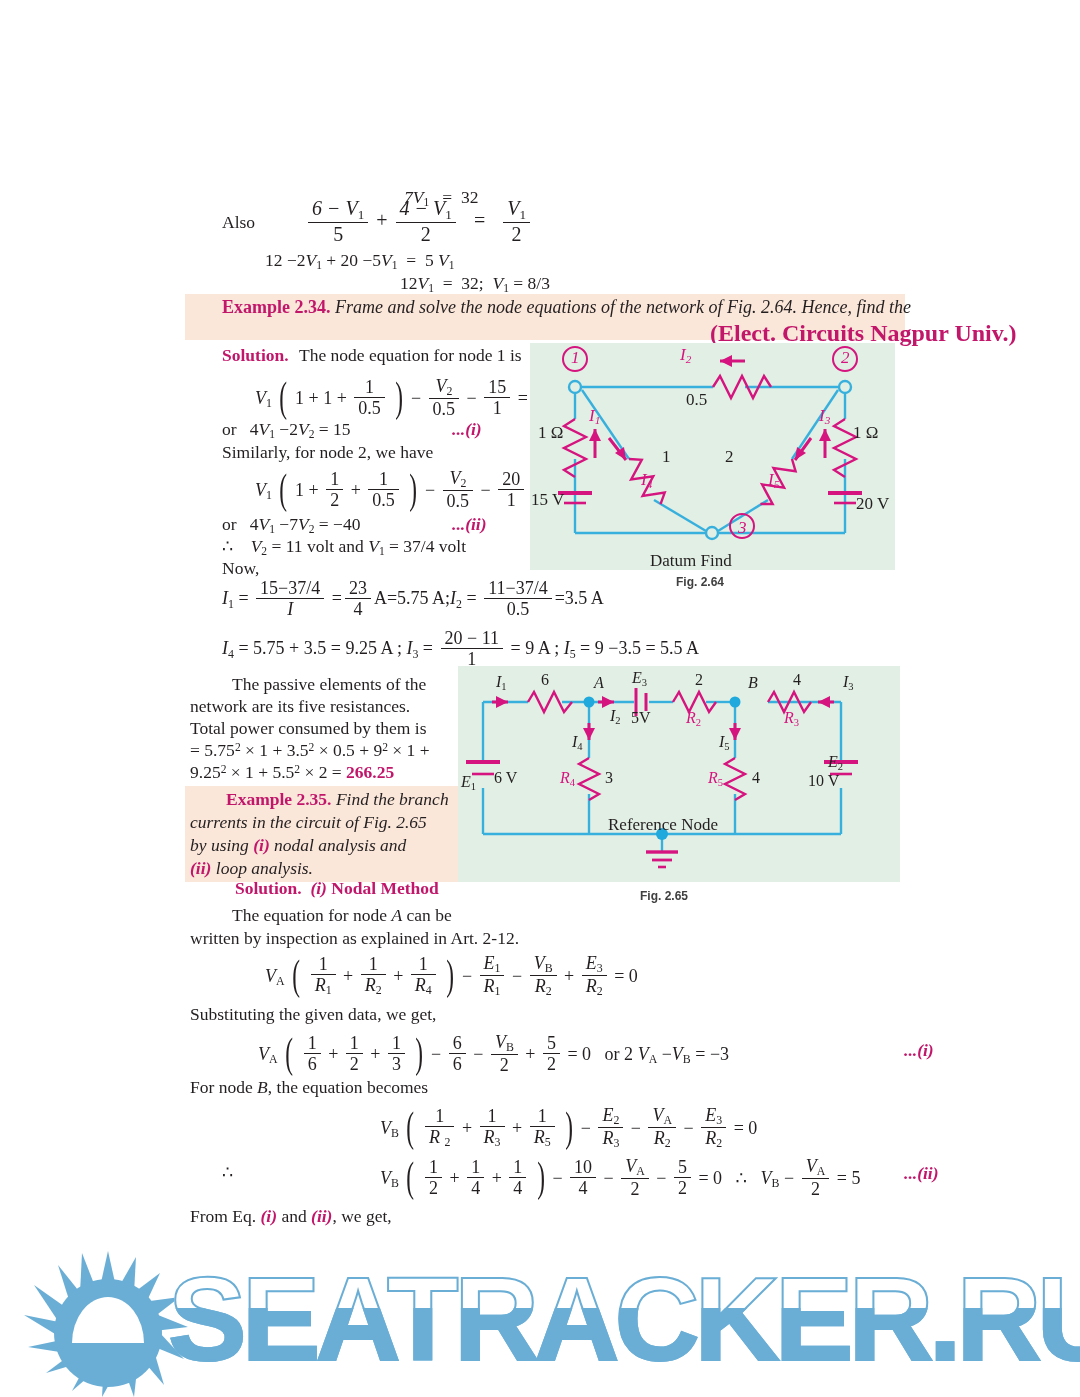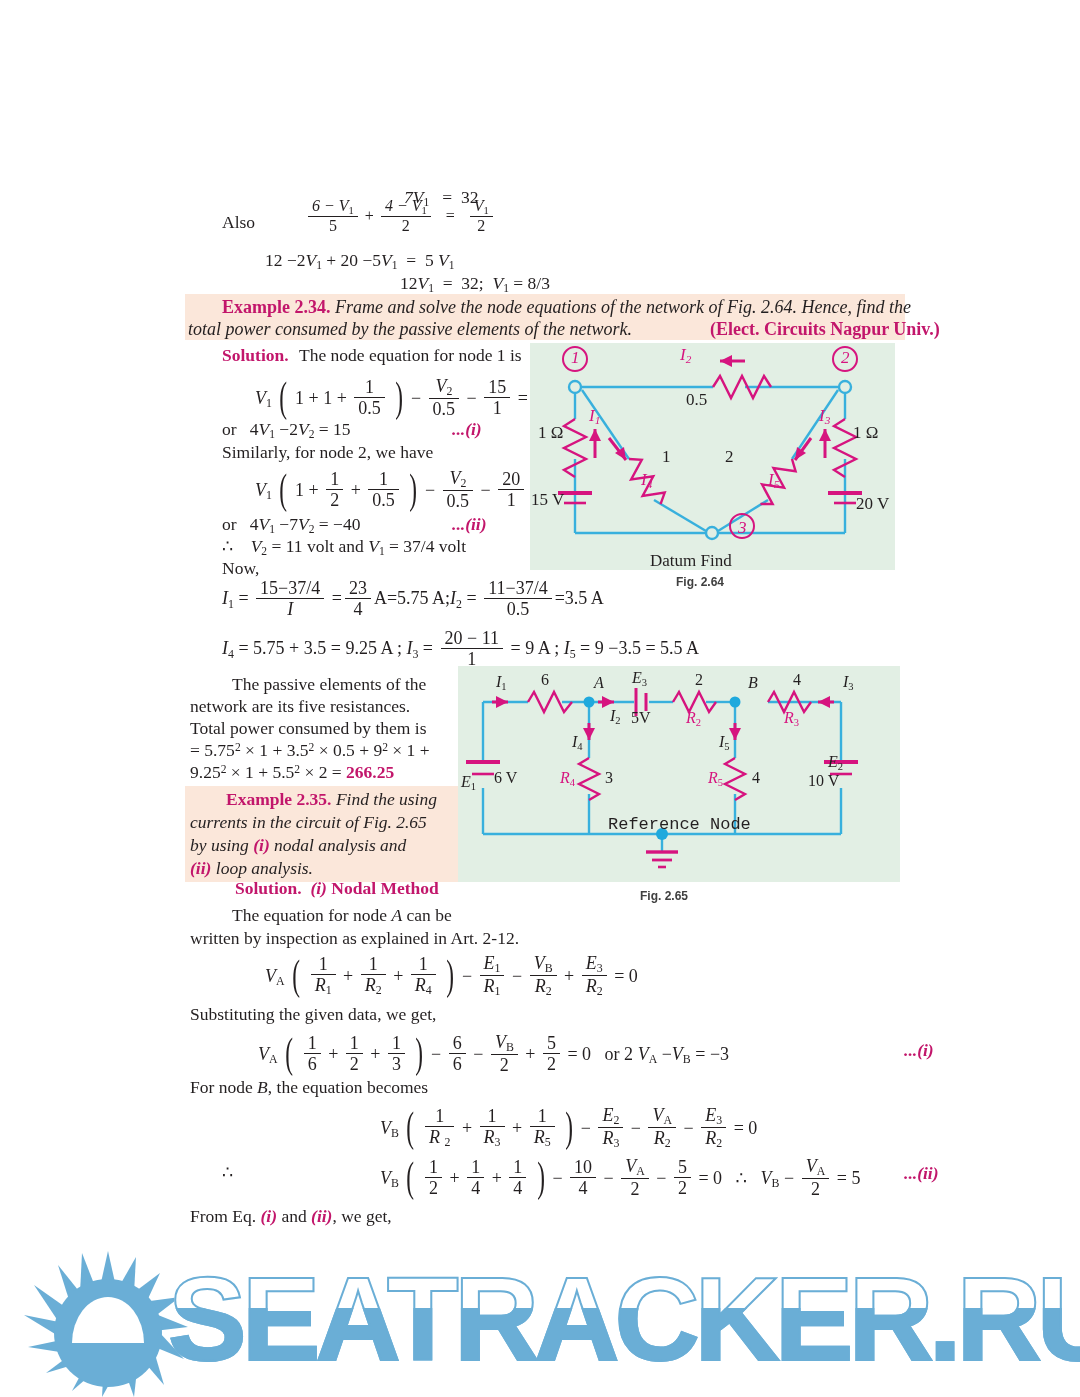--- a/index.html
+++ b/index.html
@@ -61,45 +61,42 @@
 <div class="page">
 
 
   <div class="t ser" style="left:404px;top:178px;margin-top:9px;">
     <span class="it">7V</span><sub>1</sub>
     &nbsp;&nbsp;<span>=</span>&nbsp;&nbsp;<span>32</span>
   </div>
 
   <div class="t ser" style="left:222px;top:212px;">Also</div>
 
-  <div class="t ser" style="left:305px;top:199px;font-size:16px;">
+  <div class="t ser" style="left:305px;top:199px;font-size:20px;">
     <span class="fr"><span class="n"><span class="it">6 − V</span><sub>1</sub></span><span class="d">5</span></span>
     <span>+</span>
     <span class="fr"><span class="n"><span class="it">4 − V</span><sub>1</sub></span><span class="d">2</span></span>
     &nbsp;&nbsp;=&nbsp;&nbsp;
     <span class="fr"><span class="n"><span class="it">V</span><sub>1</sub></span><span class="d">2</span></span>
   </div>
 
   <div class="t ser" style="left:265px;top:250px;">
     12 −2<span class="it">V</span><sub>1</sub> + 20 −5<span class="it">V</span><sub>1</sub>&nbsp; = &nbsp;5 <span class="it">V</span><sub>1</sub>
   </div>
 
   <div class="t ser" style="left:400px;top:273px;">
     12<span class="it">V</span><sub>1</sub>&nbsp; = &nbsp;32;&nbsp; <span class="it">V</span><sub>1</sub> = 8/3
   </div>
 
   <div class="ex-box" style="left:185px;top:294px;width:720px;height:46px;"></div>
   <div class="t ser" style="left:222px;top:297px;font-size:18px;">
     <span class="b mag">Example 2.34.</span>
     <span class="it">Frame and solve the node equations of the network of Fig. 2.64.  Hence, find the</span>
   </div>
-  <div class="t ser" style="left:188px;top:319px;font-size:18px;">
-    <span class="it">total power consumed by the passive elements of the network.</span>
-  </div>
-  <div class="t ser b mag" style="left:710px;top:319px;font-size:18px;">(Elect. Circuits Nagpur Univ.)</div>
+  <div class="t ser b mag" style="left:710px;top:319px;font-size:24px;">(Elect. Circuits Nagpur Univ.)</div>
 
   <div class="t ser" style="left:222px;top:345px;">
     <span class="b mag">Solution.</span>
     <span style="margin-left:6px;">The node equation for node 1 is</span>
   </div>
 
   <div class="t ser" style="left:255px;top:374px;font-size:18px;">
     <span class="it">V</span><sub>1</sub>
     <span class="paren">(</span>
     1 + 1 +
@@ -260,21 +257,21 @@
   <div class="t ser" style="left:190px;top:740px;">
     = 5.75<sup>2</sup> × 1 + 3.5<sup>2</sup> × 0.5 + 9<sup>2</sup> × 1 +
   </div>
   <div class="t ser" style="left:190px;top:762px;">
     9.25<sup>2</sup> × 1 + 5.5<sup>2</sup> × 2 = <span class="b mag">266.25</span>
   </div>
 
   <div class="ex-box" style="left:185px;top:786px;width:290px;height:96px;"></div>
   <div class="t ser" style="left:226px;top:789px;font-size:17.5px;">
     <span class="b mag">Example 2.35.</span>
-    <span class="it">Find the using</span>
+    <span class="it">Find the branch</span>
   </div>
   <div class="t ser it" style="left:190px;top:812px;font-size:17.5px;">currents in the circuit of Fig. 2.65</div>
   <div class="t ser" style="left:190px;top:835px;font-size:17.5px;">
     <span class="it">by using </span><span class="bi mag">(i)</span><span class="it"> nodal analysis and</span>
   </div>
   <div class="t ser" style="left:190px;top:858px;font-size:17.5px;">
     <span class="bi mag">(ii)</span><span class="it"> loop analysis.</span>
   </div>
 
   <div class="green" style="left:458px;top:666px;width:442px;height:216px;"></div>
@@ -382,21 +379,21 @@
 
   <div class="t ser" style="left:461px;top:772px;font-size:16px;"><span class="it">E</span><sub>1</sub></div>
   <div class="t ser" style="left:494px;top:768px;font-size:16px;">6 V</div>
   <div class="t ser" style="left:560px;top:768px;font-size:16px;color:#d6147f;"><span class="it">R</span><sub>4</sub></div>
   <div class="t ser" style="left:605px;top:768px;font-size:16px;">3</div>
   <div class="t ser" style="left:708px;top:768px;font-size:16px;color:#d6147f;"><span class="it">R</span><sub>5</sub></div>
   <div class="t ser" style="left:752px;top:768px;font-size:16px;">4</div>
   <div class="t ser" style="left:828px;top:752px;font-size:16px;"><span class="it">E</span><sub>2</sub></div>
   <div class="t ser" style="left:808px;top:771px;font-size:16px;">10 V</div>
 
-  <div class="t ser" style="left:608px;top:815px;font-size:17px;font-family:Liberation Mono, monospace;">Reference Node</div>
+  <div class="t ser" style="left:608px;top:815px;font-size:17px;">Reference Node</div>
   <div class="figcap" style="left:640px;top:889px;">Fig. 2.65</div>
 
   <div class="t ser" style="left:235px;top:878px;">
     <span class="b mag">Solution.</span>&nbsp;
     <span class="bi mag">(i)</span>
     <span class="b mag">Nodal Method</span>
   </div>
   <div class="t ser" style="left:232px;top:905px;">
     The equation for node <span class="it">A</span> can be
   </div>

